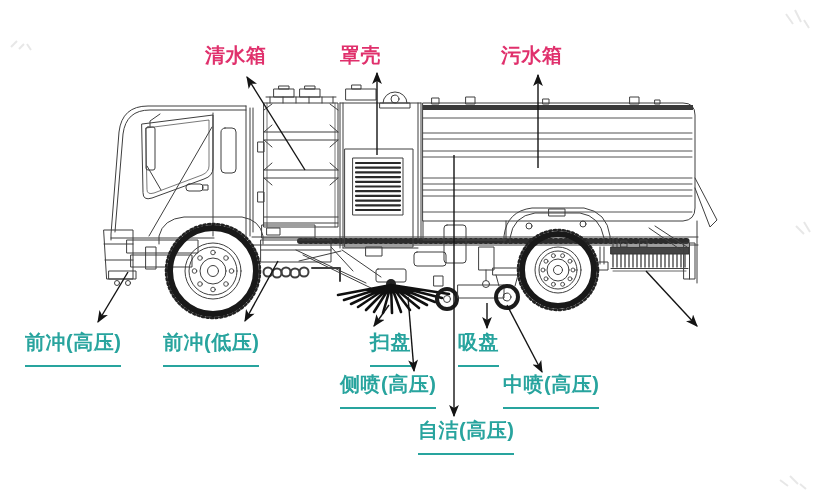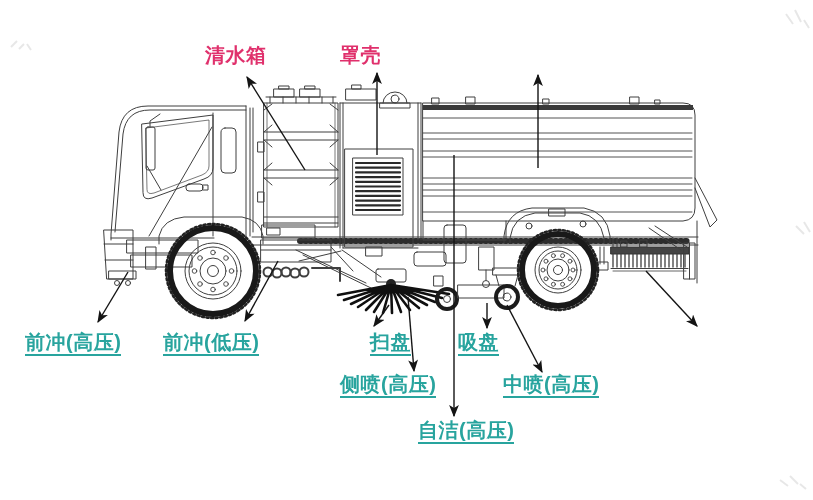--- a/index.html
+++ b/index.html
@@ -6,21 +6,21 @@
   .stage{
     position:relative;width:813px;height:500px;background:#ffffff;overflow:hidden;
     font-family:"Liberation Sans","DejaVu Sans",sans-serif;
   }
   .stage svg{position:absolute;left:0;top:0;}
   .lbl{
     position:absolute;font-size:20px;line-height:1.05;white-space:nowrap;
     font-weight:600;letter-spacing:0.5px;
   }
   .lbl.tank{color:var(--tank-label,#e0306c);}
-  .lbl.noz{color:var(--nozzle-label,#28a49e);border-bottom:2px solid currentColor;padding-bottom:1px;}
+  .lbl.noz{color:var(--nozzle-label,#28a49e);border-bottom:2px solid currentColor;padding-bottom:12px;}
 </style>
 </head>
 <body>
 
 <div class="stage">
 
 <svg width="813" height="500" viewBox="0 0 813 500">
   <defs>
     <marker id="ah" viewBox="0 0 10 8" refX="9" refY="4" markerWidth="9" markerHeight="7" orient="auto-start-reverse">
       <path d="M0,0 L10,4 L0,8 L2.5,4 Z" fill="#141414"></path>
@@ -251,20 +251,21 @@
     <line x1="487" y1="303" x2="487" y2="328" marker-end="url(#ah)"></line>
     <line x1="408" y1="297" x2="414" y2="371" marker-end="url(#ah)"></line>
     <line x1="507" y1="305" x2="542" y2="372" marker-end="url(#ah)"></line>
     <line x1="454" y1="155" x2="454" y2="416" marker-end="url(#ah)"></line>
     <line x1="646" y1="271" x2="697" y2="326" marker-end="url(#ah)"></line>
   </g>
 </svg>
 
   <div class="lbl tank" style="left:205px;top:45px">清水箱</div>
   <div class="lbl tank" style="left:340px;top:45px">罩壳</div>
+  <div class="lbl tank" style="left:501px;top:45px">污水箱</div>
 
   <div class="lbl noz" style="left:25px;top:332px">前冲(高压)</div>
   <div class="lbl noz" style="left:163px;top:332px">前冲(低压)</div>
   <div class="lbl noz" style="left:370px;top:332px">扫盘</div>
   <div class="lbl noz" style="left:458px;top:332px">吸盘</div>
 
   <div class="lbl noz" style="left:340px;top:374px">侧喷(高压)</div>
   <div class="lbl noz" style="left:503px;top:374px">中喷(高压)</div>
 
   <div class="lbl noz" style="left:418px;top:420px">自洁(高压)</div>

